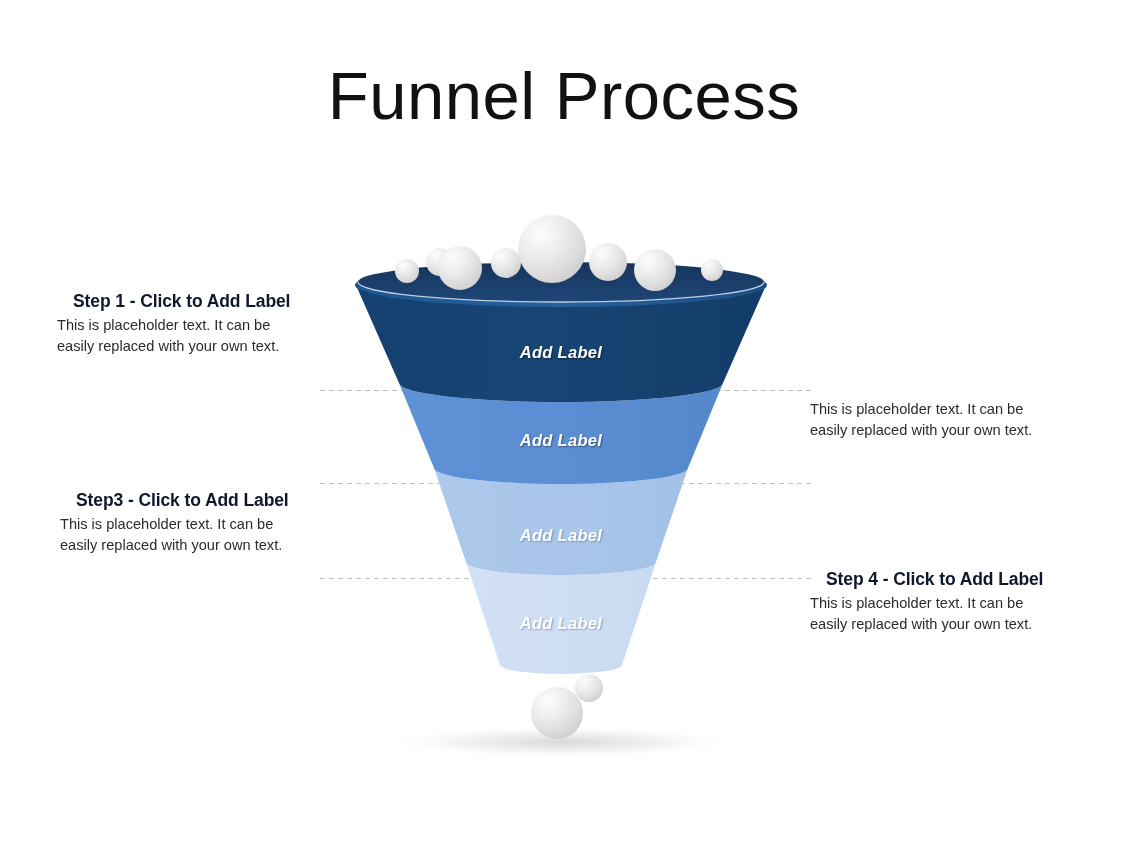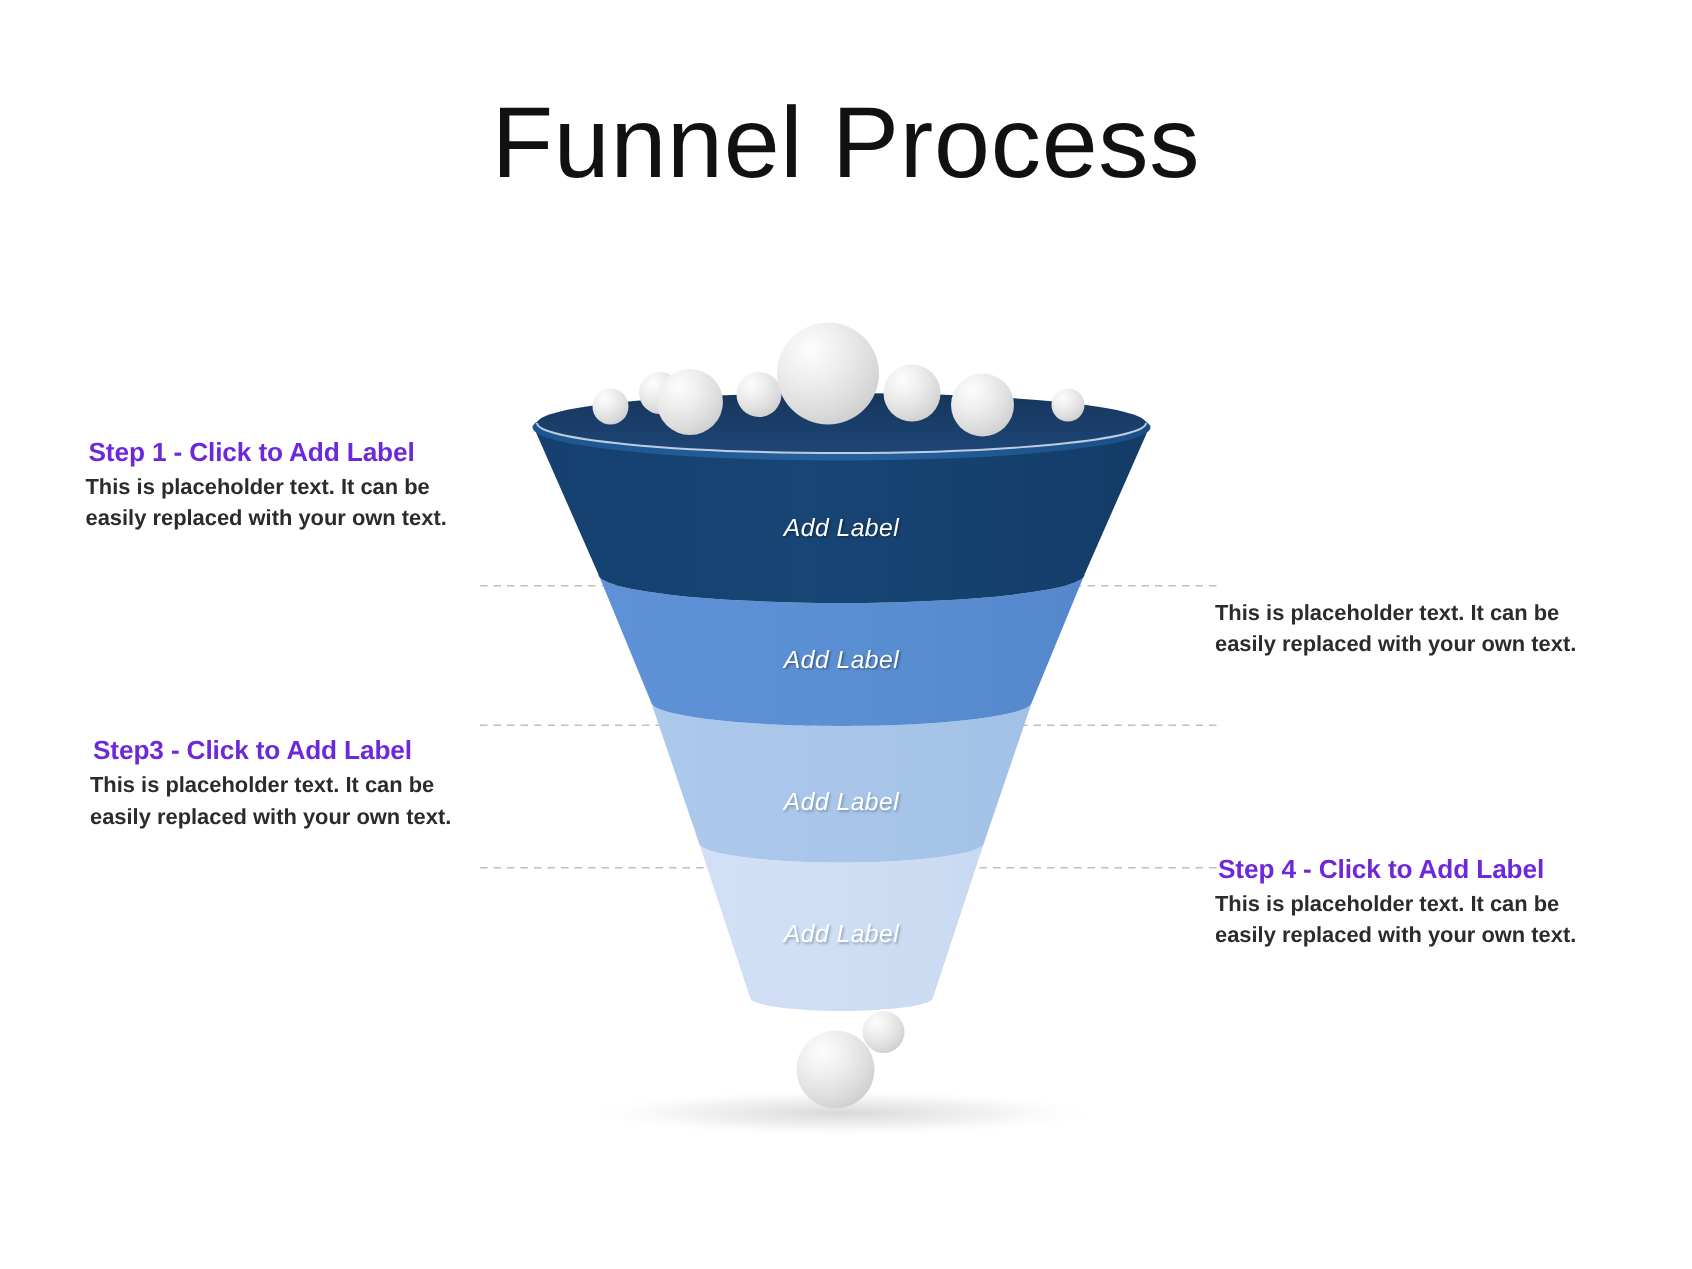--- a/index.html
+++ b/index.html
@@ -45,51 +45,51 @@
     height: 846px;
   }
 
   
   .seg-caption {
     position: absolute;
     width: 300px;
     text-align: center;
     font-family: "Liberation Sans", sans-serif;
     font-size: 16.5px;
-    font-weight: normal;
+    font-weight: bold;
     font-style: italic;
     color: #ffffff;
     letter-spacing: 0.3px;
     text-shadow: 1px 1px 1.6px rgba(0,0,0,0.42);
     pointer-events: none;
     white-space: nowrap;
   }
   .seg-caption.on-light {
     text-shadow: 1px 1px 1.6px rgba(70,90,120,0.45);
   }
 
   
   .step-block {
     position: absolute;
     width: 262px;
   }
   .step-title {
     font-family: "Liberation Sans", sans-serif;
     font-size: 17.5px;
     font-weight: bold;
-    color: #6d28d9;
-    margin: 0 0 2px 2px;
+    color: #0f172a;
+    margin: 0 0 2px 16px;
     line-height: 1.25;
     white-space: nowrap;
     letter-spacing: -0.1px;
   }
   .step-body {
     font-family: "Liberation Sans", sans-serif;
     font-size: 14.6px;
-    font-weight: bold;
+    font-weight: normal;
     color: #2b2b2b;
     line-height: 1.43;
     margin: 0;
   }
   .step-body .ln { display: block; }
 </style>
 </head>
 <body>
 
 <div id="slide">

